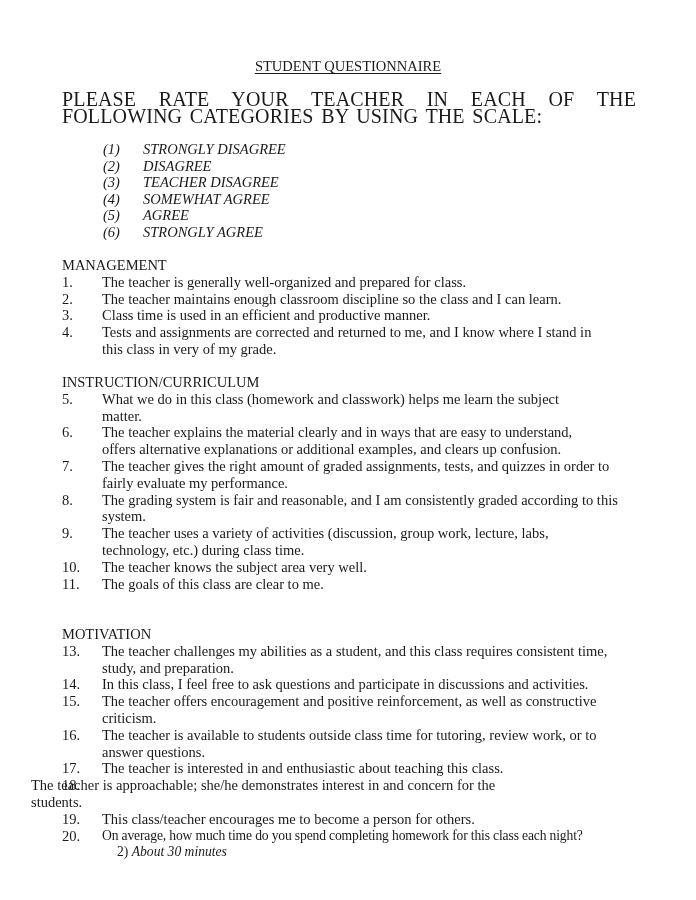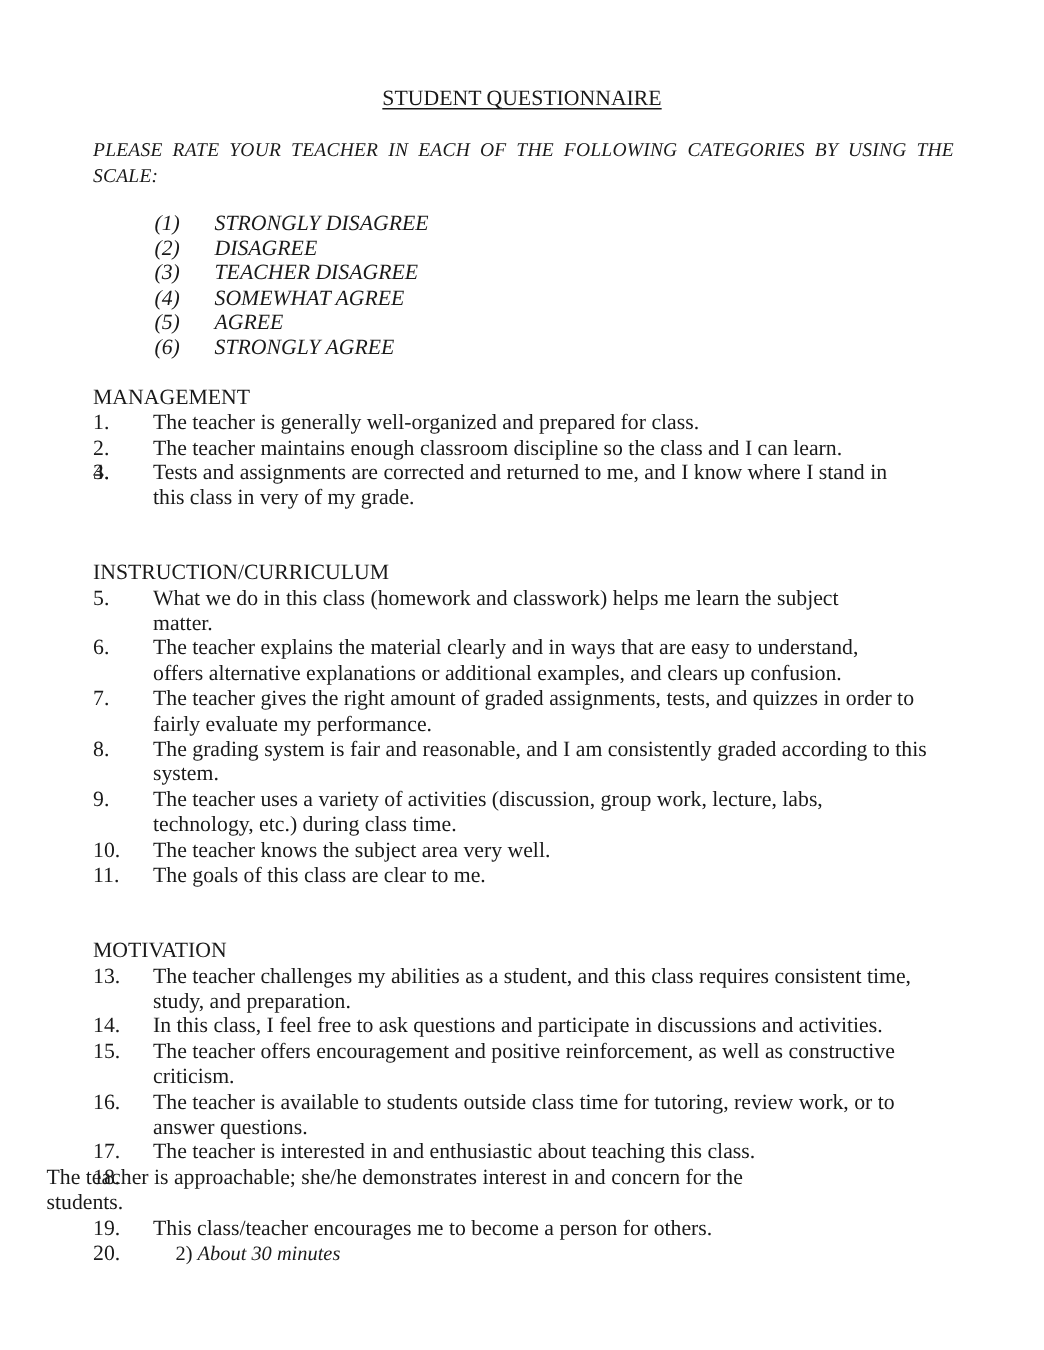--- a/index.html
+++ b/index.html
@@ -33,22 +33,21 @@
     }
     .title span {
       text-decoration: underline;
       text-underline-offset: 2px;
     }
     .instructions {
       position: absolute;
       top: 91px;
       left: 62px;
       width: 574px;
-      font-style: italic;
-      font-size: 13px;
+      font-size: 20px;
       line-height: 17px;
       text-align: justify;
       text-align-last: left;
       letter-spacing: 0.15px;
       word-spacing: 2.5px;
     }
     .scale {
       position: absolute;
       top: 141px;
       left: 0;
@@ -152,20 +151,21 @@
     <div class="item">
       <span class="num">1.</span>
       <span class="text">The teacher is generally well-organized and prepared for class.</span>
     </div>
     <div class="item">
       <span class="num">2.</span>
       <span class="text">The teacher maintains enough classroom discipline so the class and I can learn.</span>
     </div>
     <div class="item">
       <span class="num">3.</span>
+      <span class="text">Class time is used in an efficient and productive manner.</span>
     </div>
     <div class="item" style="width:505px;">
       <span class="num">4.</span>
       <span class="text">Tests and assignments are corrected and returned to me, and I know where I stand in this class in very of my grade.</span>
     </div>
   </div>
 
   <div class="section" style="top:374px;">
     <div class="section-heading">INSTRUCTION/CURRICULUM</div>
     <div class="item" style="width:480px;">
@@ -223,20 +223,21 @@
     <div class="item" style="width:495px;padding-left:31px;">
       <span class="num">18.</span>
       <span class="text">The teacher is approachable; she/he demonstrates interest in and concern for the students.</span>
     </div>
     <div class="item">
       <span class="num">19.</span>
       <span class="text">This class/teacher encourages me to become a person for others.</span>
     </div>
     <div class="item compact" style="width:560px;">
       <span class="num">20.</span>
+      <span class="text">On average, how much time do you spend completing homework for this class each night?</span>
     </div>
     <div class="sub-options">
       <div class="sub-option">
         <span>2)</span>
         <span class="opt-label">About 30 minutes</span>
       </div>
     </div>
   </div>
 
 </div>

